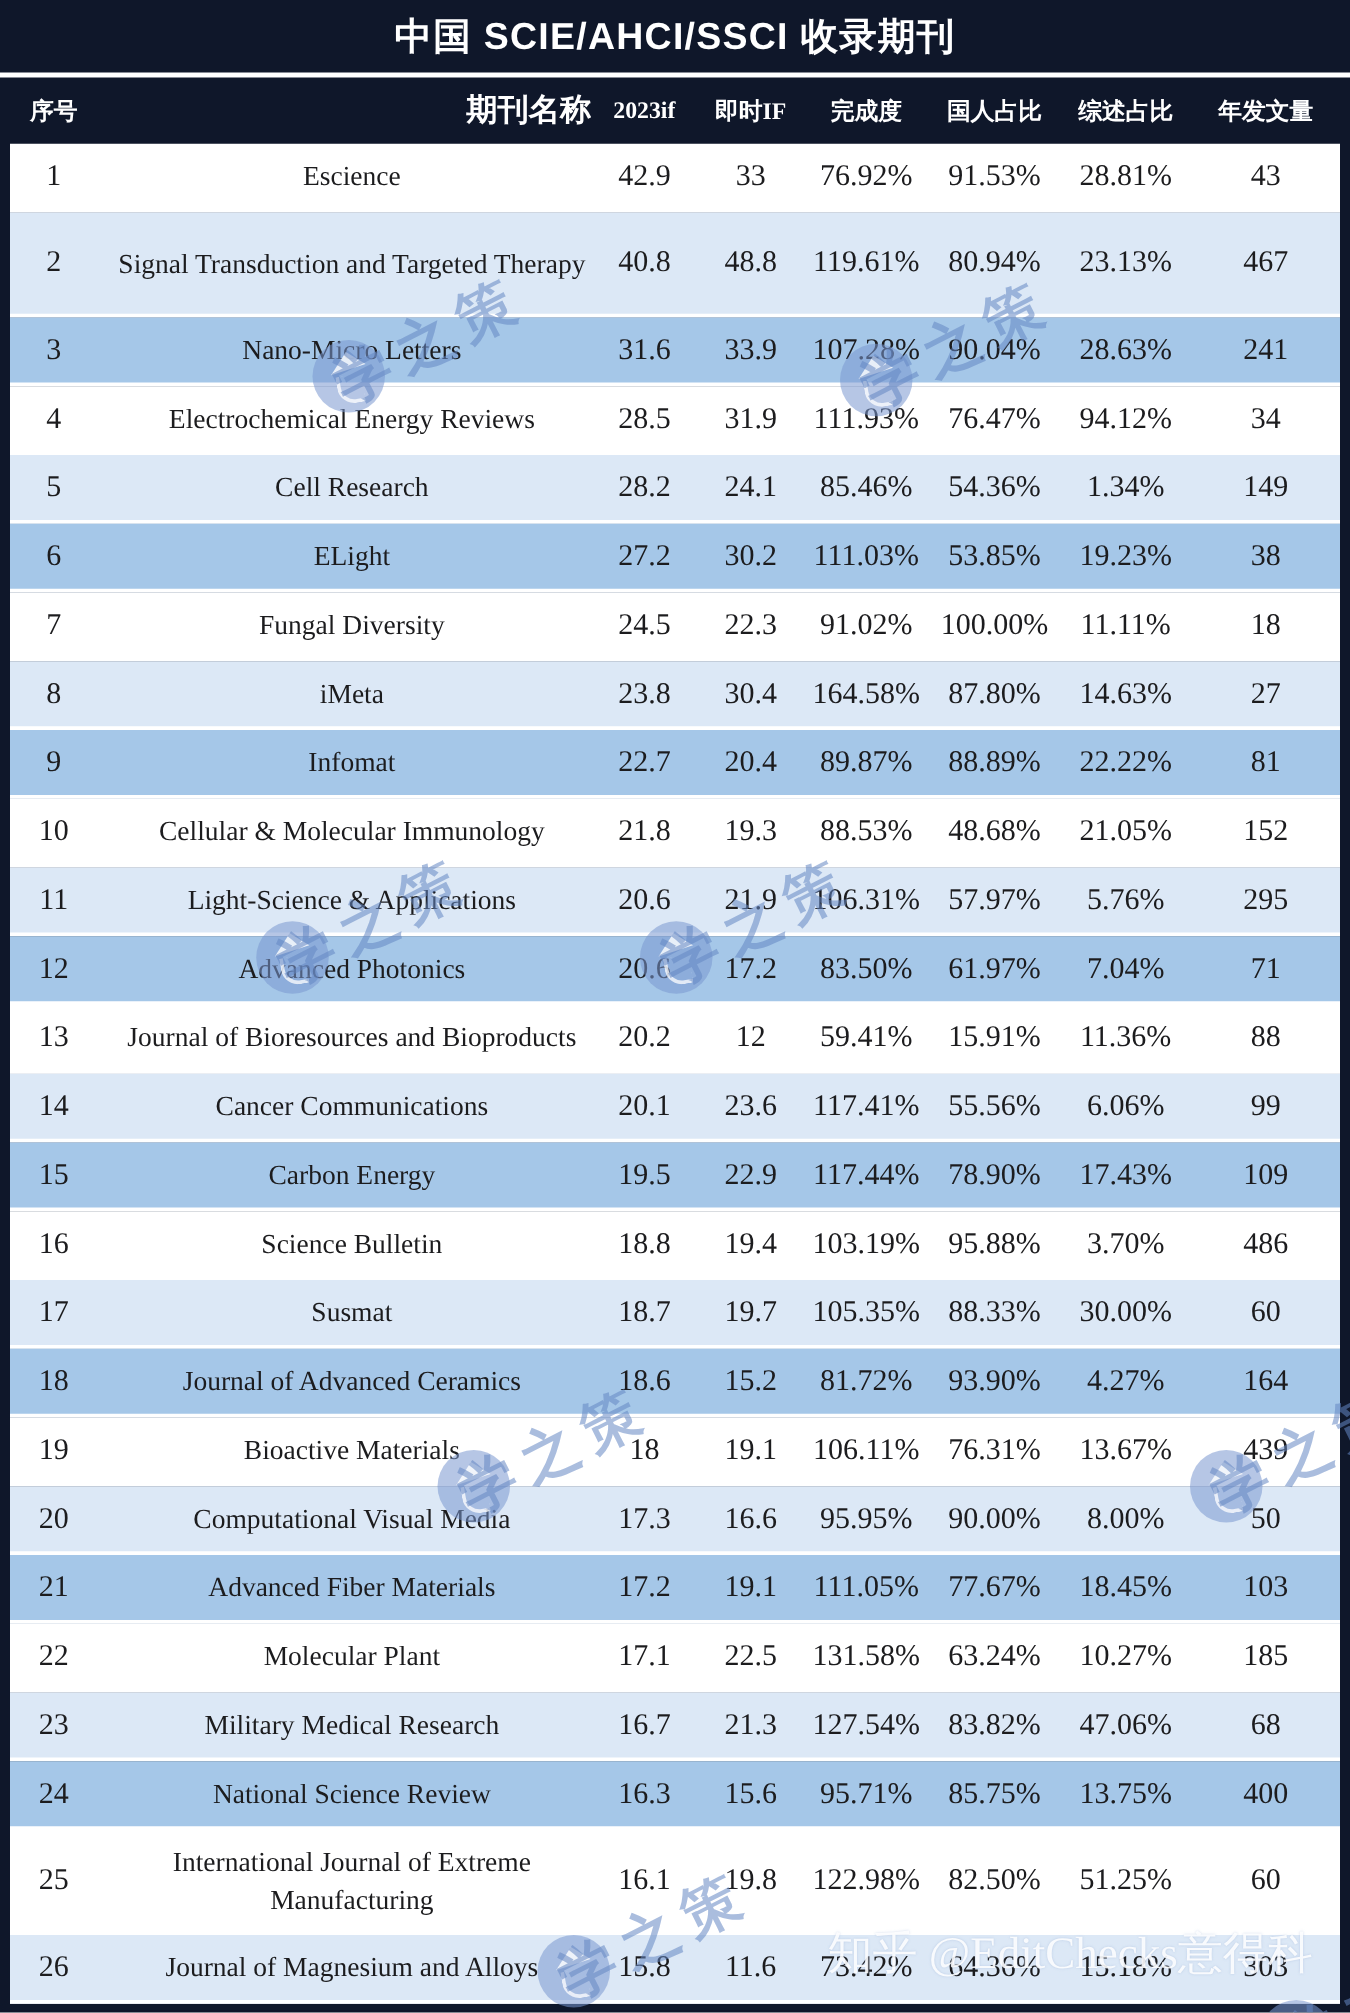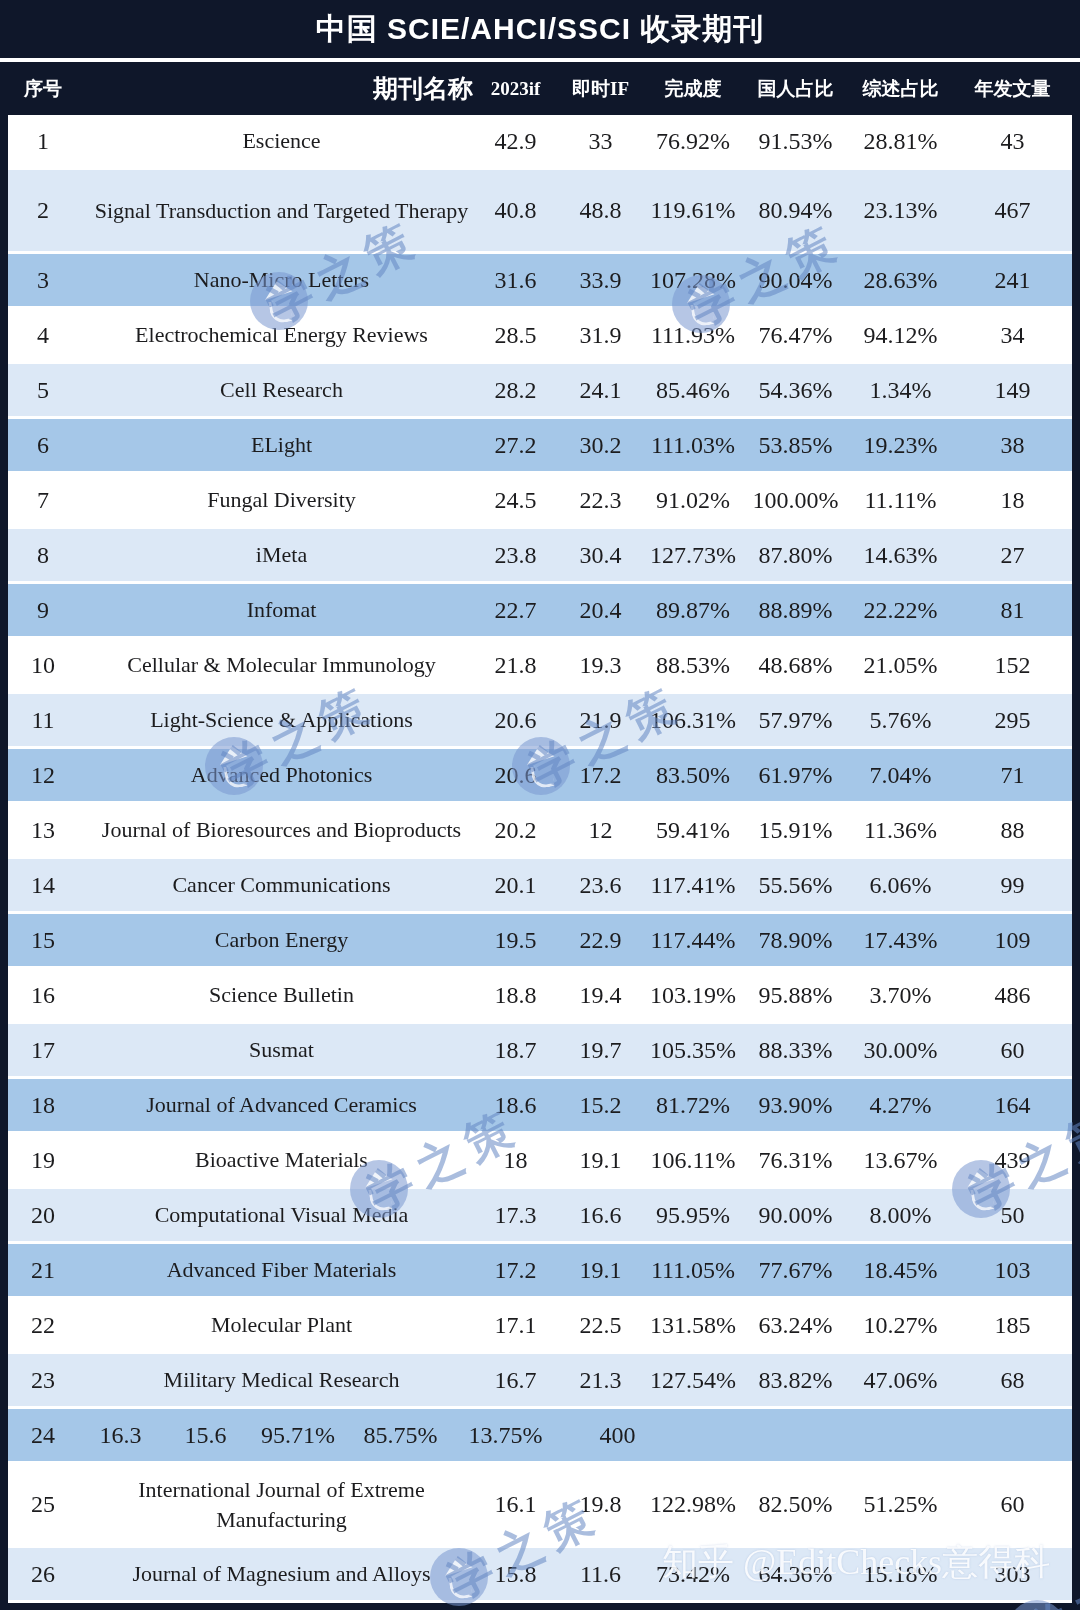--- a/index.html
+++ b/index.html
@@ -194,21 +194,21 @@
         <div class="cell c4">91.02%</div>
         <div class="cell c5">100.00%</div>
         <div class="cell c6">11.11%</div>
         <div class="cell c7">18</div>
       </div>
       <div class="row row-light">
         <div class="cell c0">8</div>
         <div class="cell c1">iMeta</div>
         <div class="cell c2">23.8</div>
         <div class="cell c3">30.4</div>
-        <div class="cell c4">127.73%</div>
+        <div class="cell c4">164.58%</div>
         <div class="cell c5">87.80%</div>
         <div class="cell c6">14.63%</div>
         <div class="cell c7">27</div>
       </div>
       <div class="row row-medium">
         <div class="cell c0">9</div>
         <div class="cell c1">Infomat</div>
         <div class="cell c2">22.7</div>
         <div class="cell c3">20.4</div>
         <div class="cell c4">89.87%</div>
@@ -351,20 +351,21 @@
         <div class="cell c1">Military Medical Research</div>
         <div class="cell c2">16.7</div>
         <div class="cell c3">21.3</div>
         <div class="cell c4">127.54%</div>
         <div class="cell c5">83.82%</div>
         <div class="cell c6">47.06%</div>
         <div class="cell c7">68</div>
       </div>
       <div class="row row-medium">
         <div class="cell c0">24</div>
+        <div class="cell c1">National Science Review</div>
         <div class="cell c2">16.3</div>
         <div class="cell c3">15.6</div>
         <div class="cell c4">95.71%</div>
         <div class="cell c5">85.75%</div>
         <div class="cell c6">13.75%</div>
         <div class="cell c7">400</div>
       </div>
       <div class="row row-white tall">
         <div class="cell c0">25</div>
         <div class="cell c1">International Journal of Extreme Manufacturing</div>

